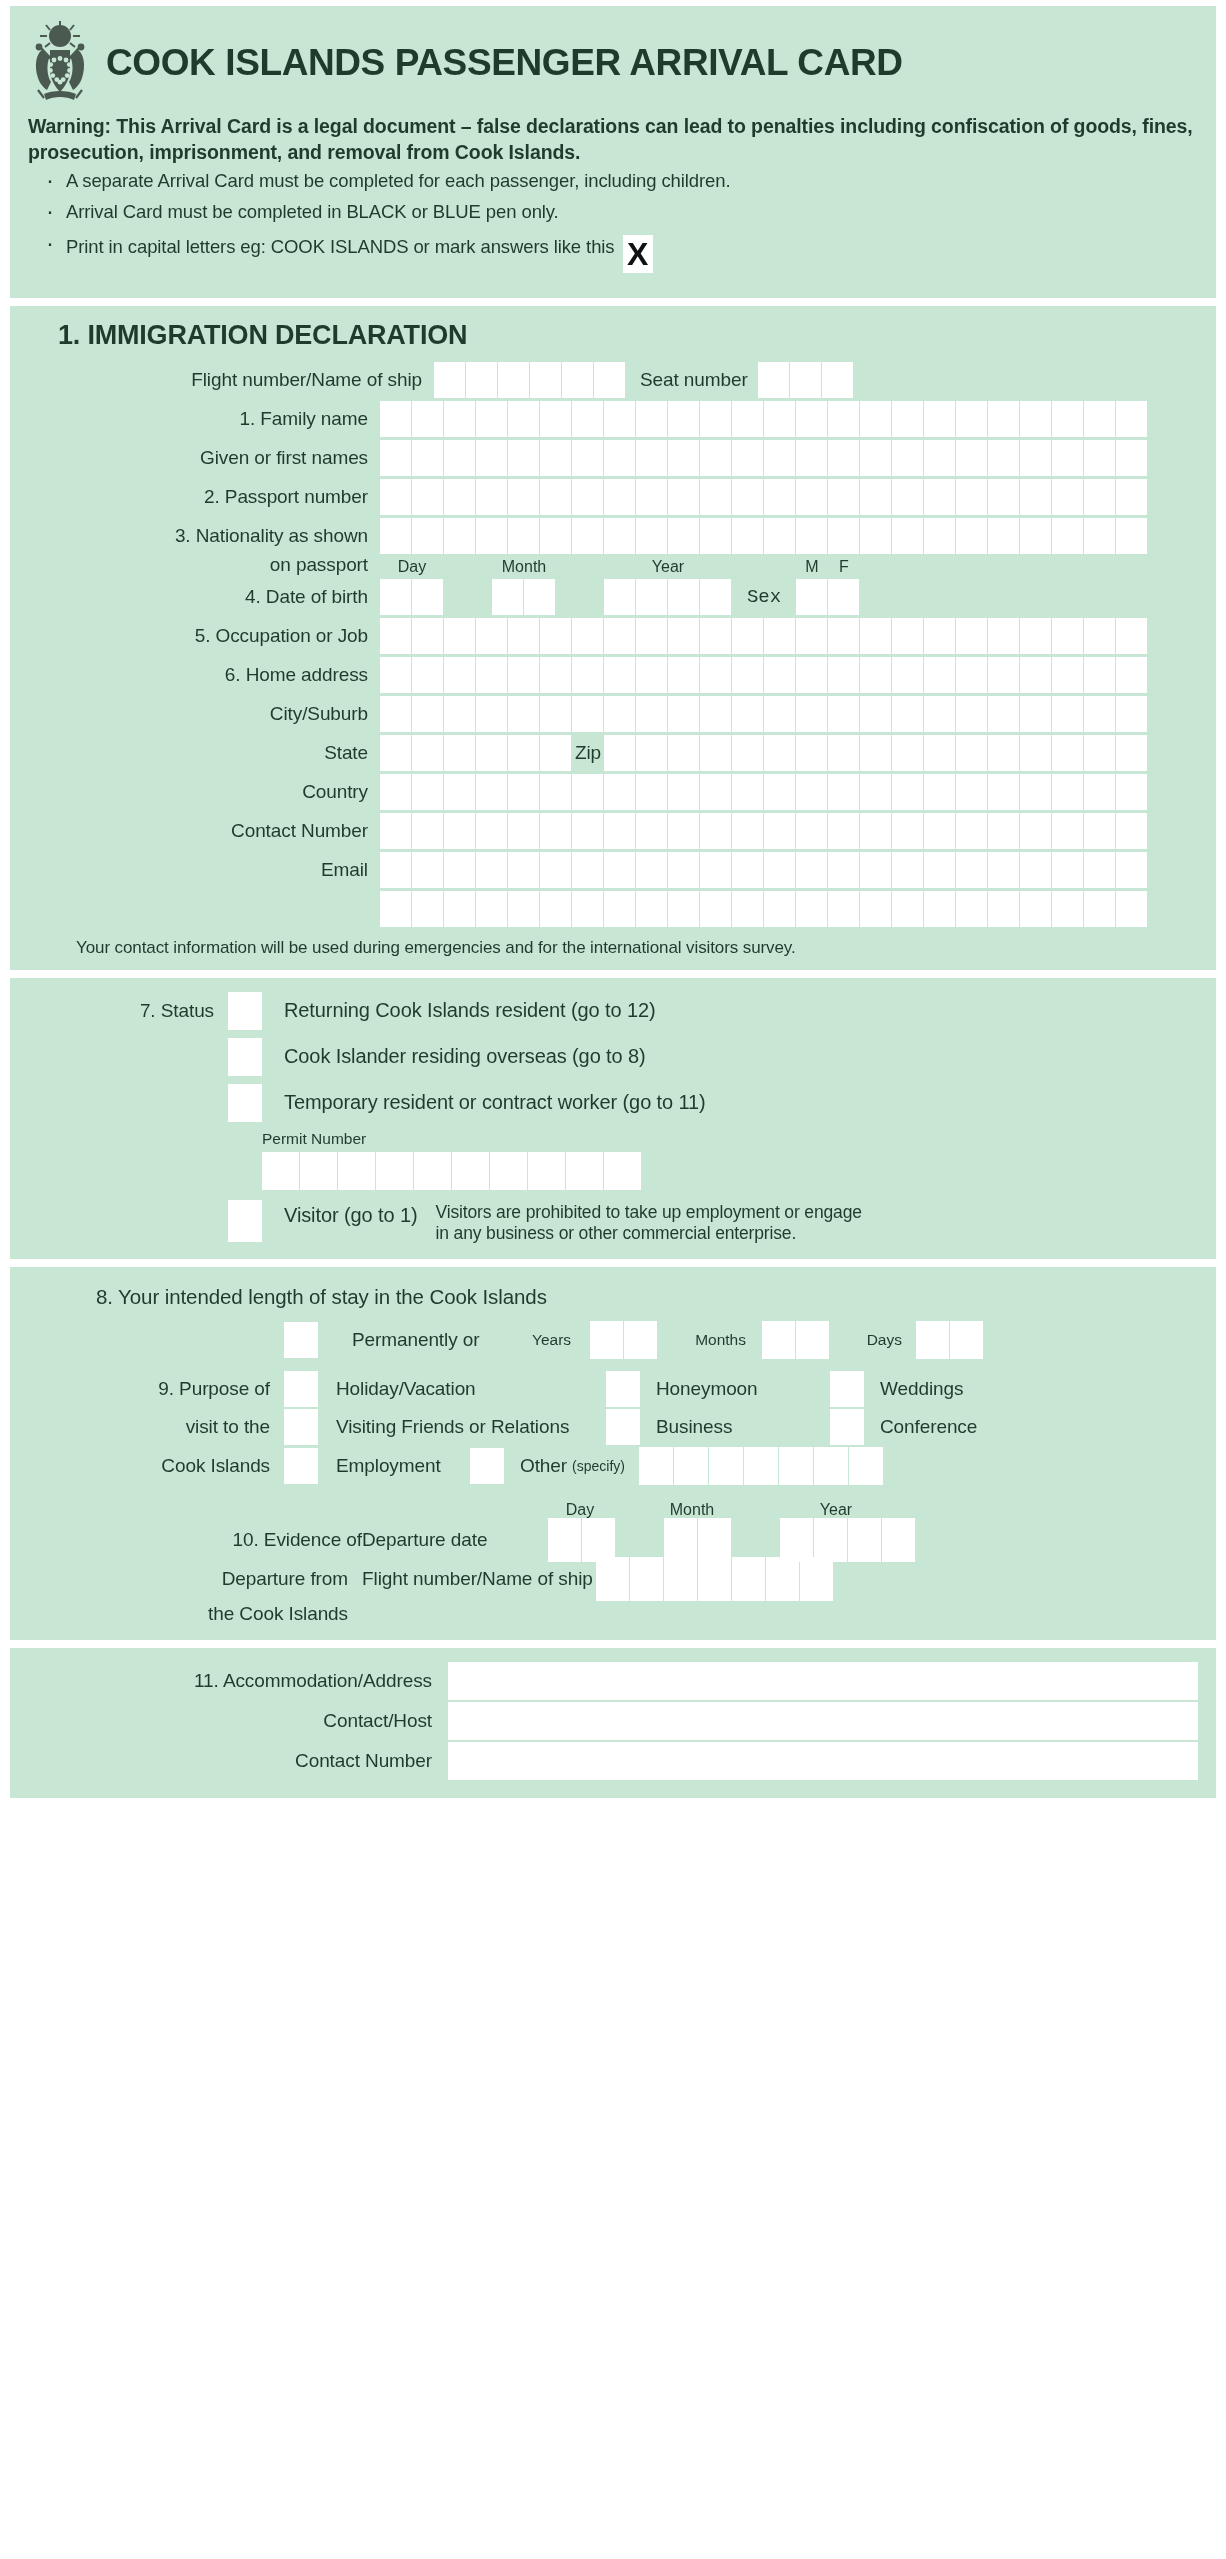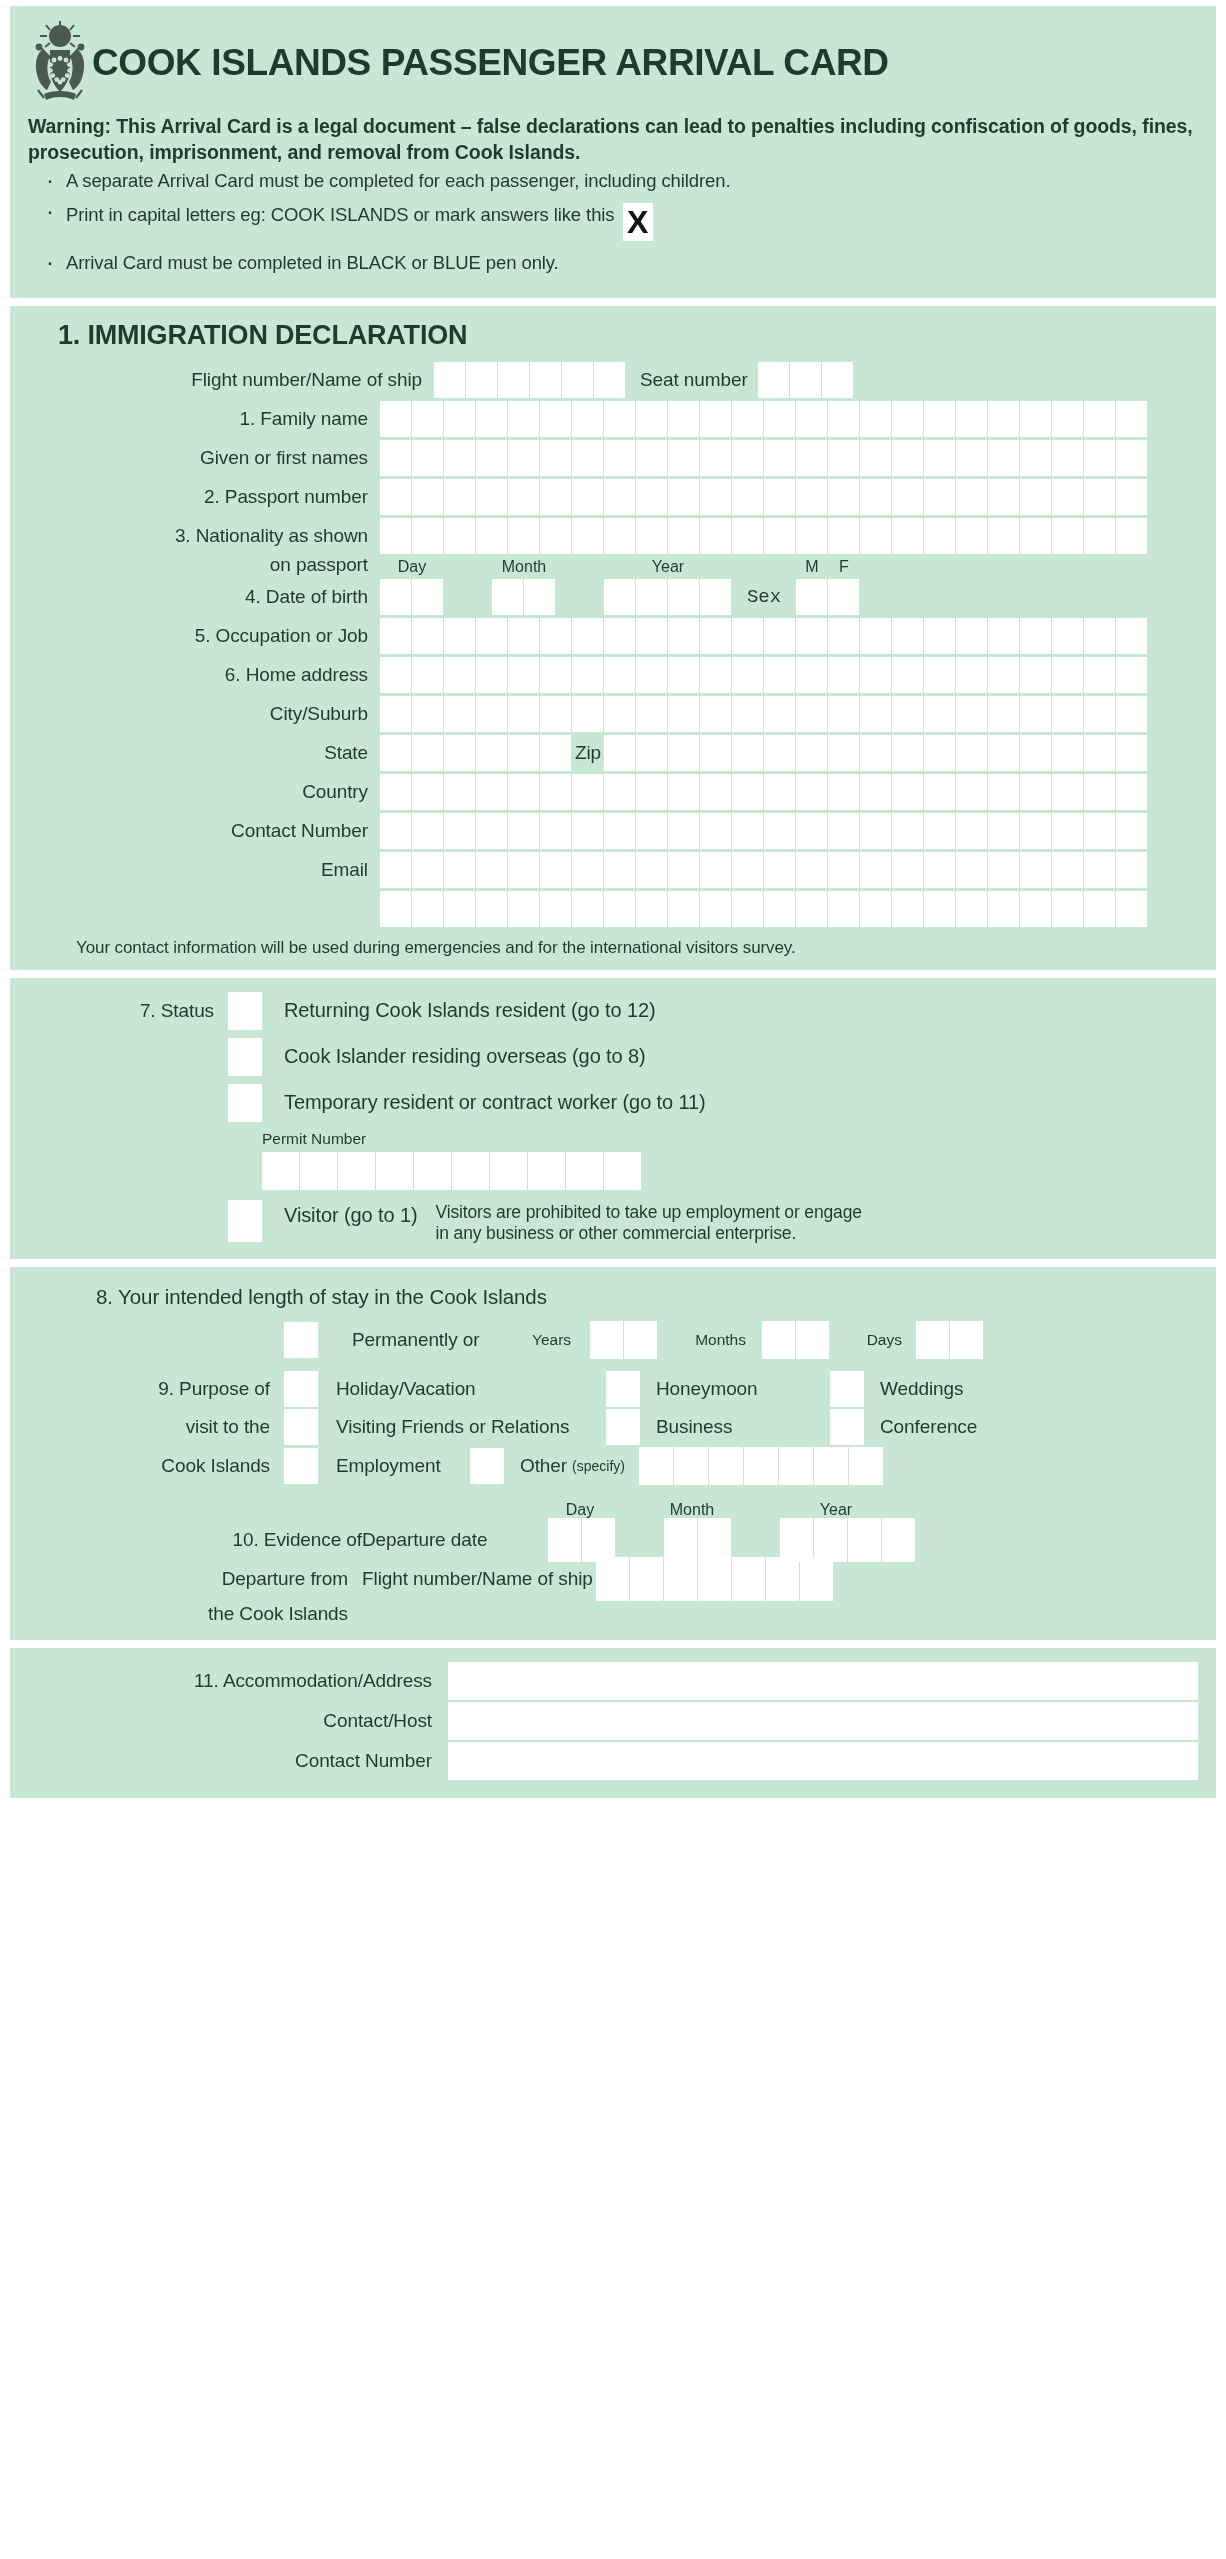--- a/index.html
+++ b/index.html
@@ -21,21 +21,21 @@
   }
 
   .panel {
     background: #c8e6d4;
     width: 100%;
     position: relative;
   }
 
   
   #header-panel { padding: 14px 18px 12px 18px; }
-  .title-row { display: flex; align-items: center; margin-bottom: 8px; }
+  .title-row { display: flex; align-items: center; gap: 14px; margin-bottom: 8px; }
   .crest { width: 64px; height: 86px; flex: 0 0 64px; }
   .main-title {
     font-size: 37px;
     font-weight: 700;
     letter-spacing: -0.4px;
     color: #1f3b2c;
     white-space: nowrap;
   }
   .warning {
     font-size: 19.5px;
@@ -223,22 +223,22 @@
           </g>
         </svg>
       </span>
       <span class="main-title">COOK ISLANDS PASSENGER ARRIVAL CARD</span>
     </div>
 
     <div class="warning"><span class="wlabel">Warning:</span> This Arrival Card is a legal document – false declarations can lead to penalties including confiscation of goods, fines, prosecution, imprisonment, and removal from Cook Islands.</div>
 
     <ul class="bullets">
       <li>A separate Arrival Card must be completed for each passenger, including children.</li>
+      <li>Arrival Card must be completed in BLACK or BLUE pen only.</li>
       <li><span>Print in capital letters eg: COOK ISLANDS or mark answers like this</span><span class="xmark">X</span></li>
-      <li>Arrival Card must be completed in BLACK or BLUE pen only.</li>
     </ul>
   </div>
 
   <div class="panel" id="section1-panel">
     <div class="section-head">1. IMMIGRATION DECLARATION</div>
 
     <div class="frow">
       <div class="flabel r" style="width:406px;padding-right:12px;">Flight number/Name of ship</div>
       <div class="boxes" id="flight-boxes">
           <div class="bx"></div>

